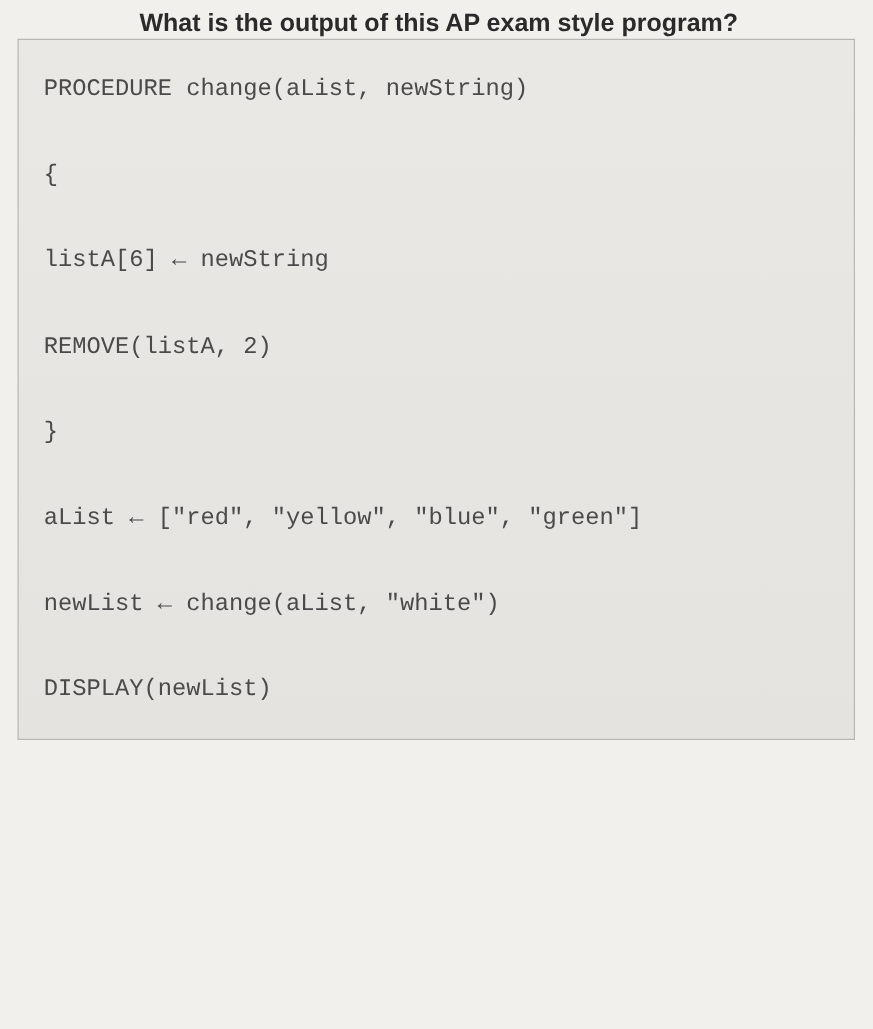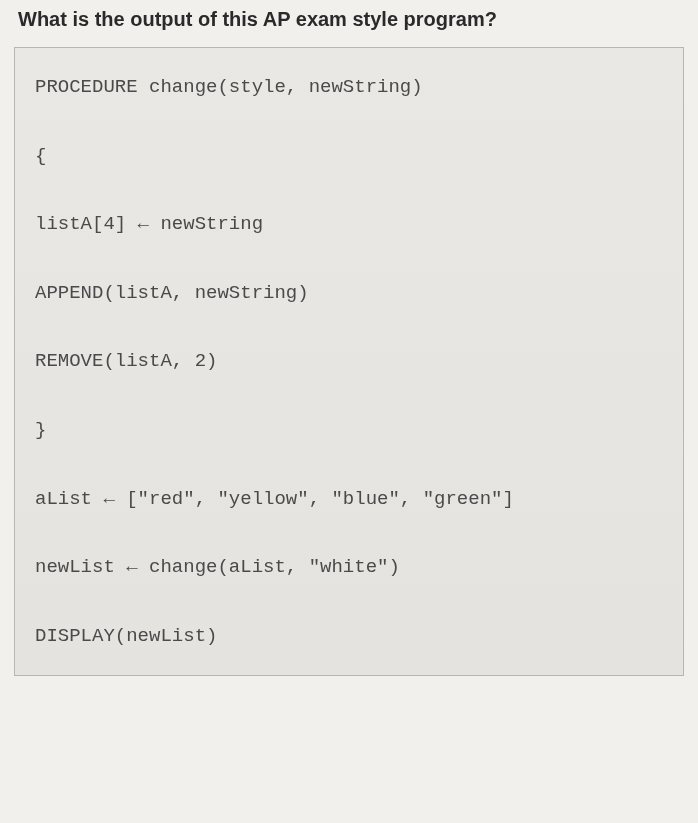--- a/index.html
+++ b/index.html
@@ -11,22 +11,23 @@
       font-family: Arial, Helvetica, sans-serif;
       background: #f2f0ed;
       width: 698px;
       height: 823px;
       padding: 8px 14px;
     }
     .question-title {
       font-size: 20px;
       font-weight: bold;
       color: #2a2a2a;
-      margin-bottom: 16px;
+      margin-bottom: 0;
       padding-left: 4px;
+      text-align: center;
     }
     .code-block {
       border: 1px solid #b8b6b3;
       background: linear-gradient(to bottom, #eae8e5, #e5e3e0);
       padding: 26px 20px 26px 20px;
       font-family: 'Courier New', Courier, monospace;
       font-size: 19px;
       color: #4a4a4a;
       line-height: 1.4;
     }
@@ -37,22 +38,21 @@
     .code-line:last-child {
       margin-bottom: 0;
     }
   </style>
 </head>
 <body>
 
 <div class="question-title">What is the output of this AP exam style program?</div>
 
 <div class="code-block">
-  <div class="code-line">PROCEDURE change(style, newString)</div>
+  <div class="code-line">PROCEDURE change(aList, newString)</div>
   <div class="code-line">{</div>
-  <div class="code-line">listA[4] ← newString</div>
-  <div class="code-line">APPEND(listA, newString)</div>
+  <div class="code-line">listA[6] ← newString</div>
   <div class="code-line">REMOVE(listA, 2)</div>
   <div class="code-line">}</div>
   <div class="code-line">aList ← ["red", "yellow", "blue", "green"]</div>
   <div class="code-line">newList ← change(aList, "white")</div>
   <div class="code-line">DISPLAY(newList)</div>
 </div>
 
 </body></html>

